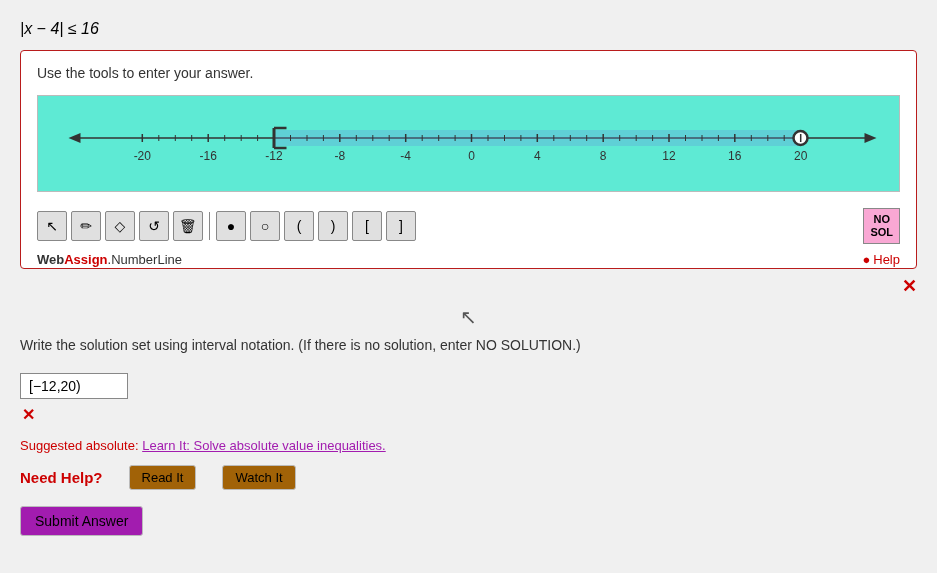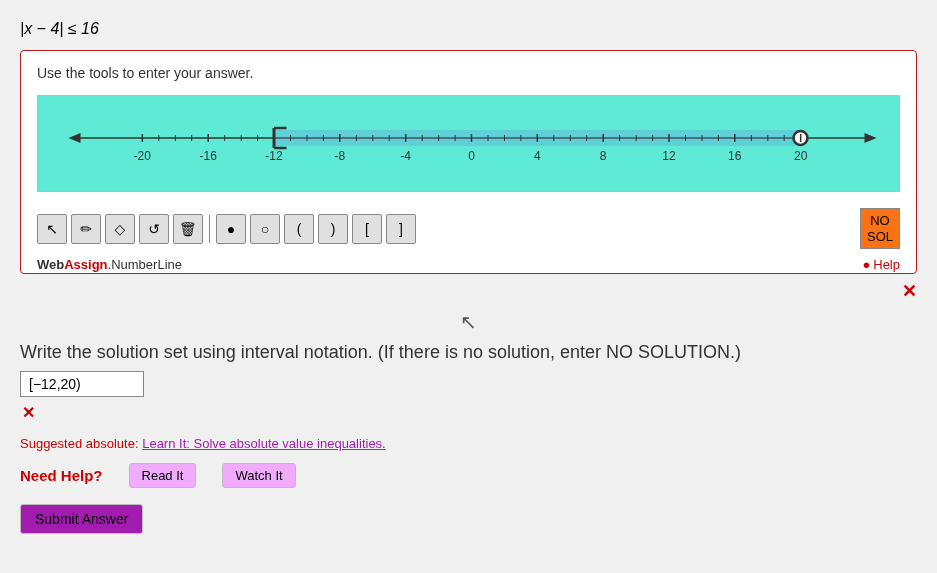--- a/index.html
+++ b/index.html
@@ -70,24 +70,24 @@
     .toolbar-separator {
       width: 1px;
       height: 28px;
       background: #888;
       margin: 0 2px;
     }
 
     .no-sol-btn {
       margin-left: auto;
       padding: 4px 6px;
-      font-size: 13px;
-      font-weight: normal;
+      font-size: 11px;
+      font-weight: bold;
       border: 1px solid #888;
-      background: #f97316;
+      background: #f9a8d4;
       cursor: pointer;
       line-height: 1.2;
       text-align: center;
     }
 
     .webassign-footer {
       display: flex;
       align-items: flex-end;
       justify-content: space-between;
       font-size: 13px;
@@ -127,37 +127,37 @@
       text-align: right;
       margin-bottom: 10px;
       cursor: pointer;
     }
 
     .solution-section {
       margin-bottom: 14px;
     }
 
     .solution-label {
-      font-size: 18px;
+      font-size: 14px;
       color: #333;
-      margin-bottom: 8px;
+      margin-bottom: 20px;
     }
 
     .solution-input-row {
       display: flex;
       align-items: center;
       gap: 8px;
       margin-bottom: 6px;
     }
 
     .solution-input {
       border: 1px solid #888;
       padding: 4px 8px;
       font-size: 14px;
-      width: 124px;
+      width: 108px;
       background: #fff;
     }
 
     .incorrect-x {
       color: #cc0000;
       font-size: 16px;
       font-weight: bold;
     }
 
     .suggested-tutorial {
@@ -181,21 +181,21 @@
 
     .need-help-label {
       font-size: 15px;
       font-weight: bold;
       color: #cc0000;
     }
 
     .help-btn {
       padding: 4px 12px;
       font-size: 13px;
-      background: #f0abfc;
+      background: #a16207;
       border: 1px solid #bbb;
       cursor: pointer;
       border-radius: 3px;
     }
 
     .submit-btn {
       padding: 6px 14px;
       font-size: 14px;
       background: #a21caf;
       border: 1px solid #bbb;

